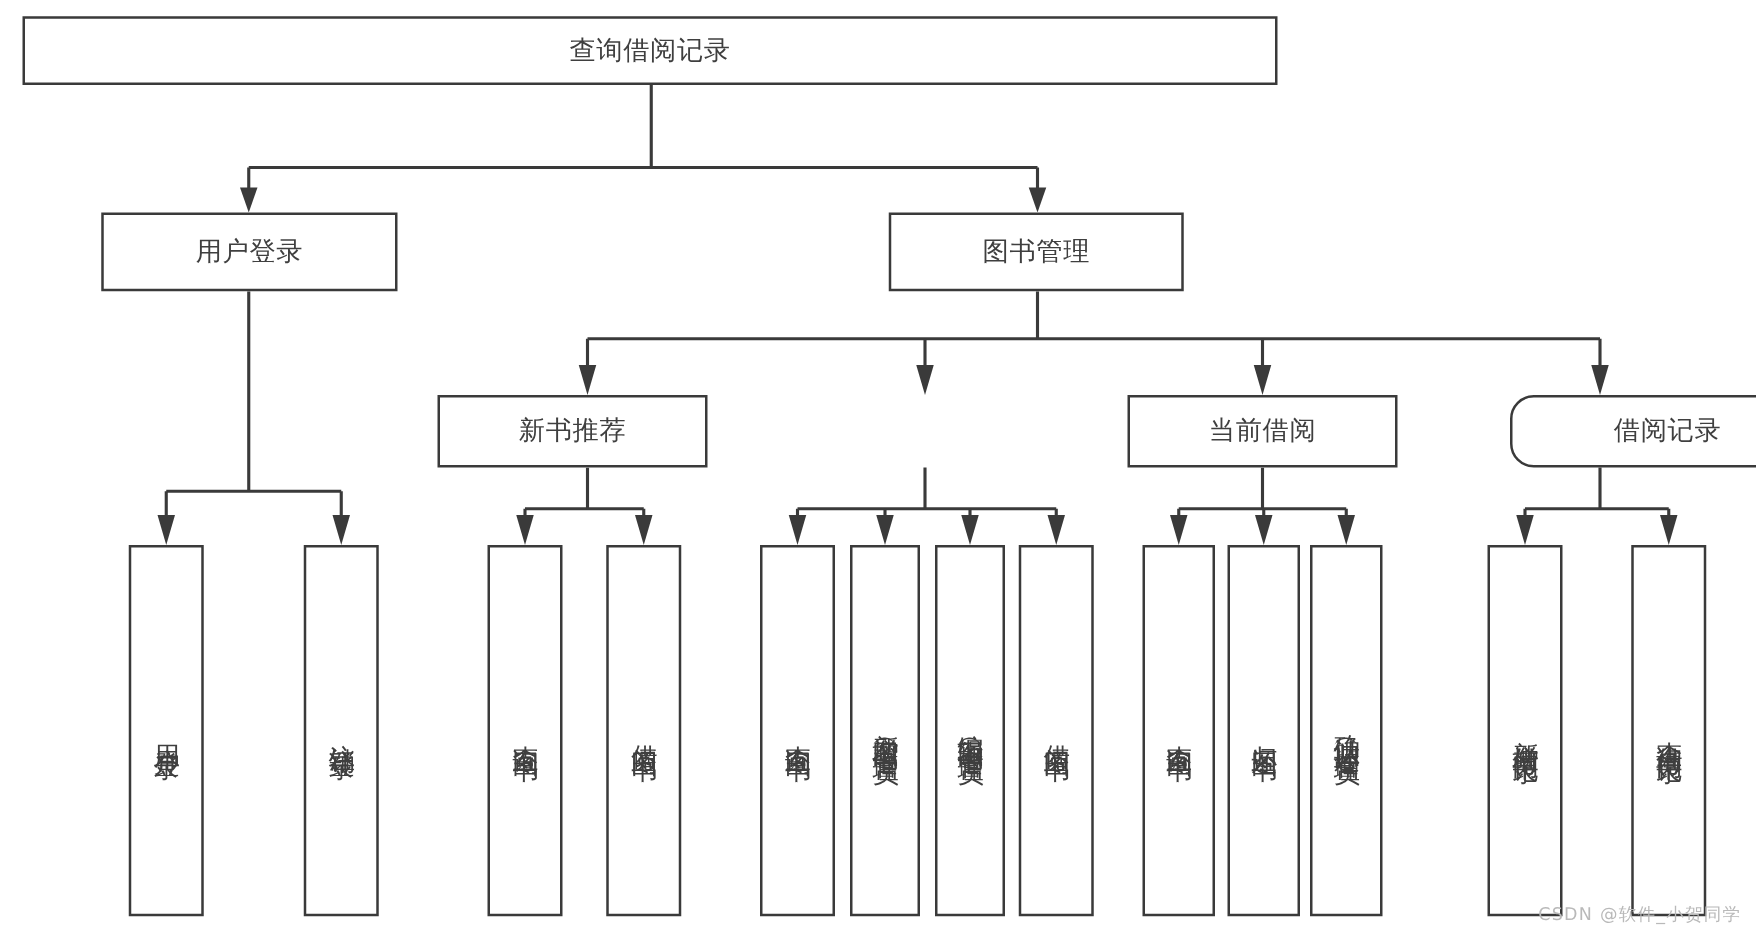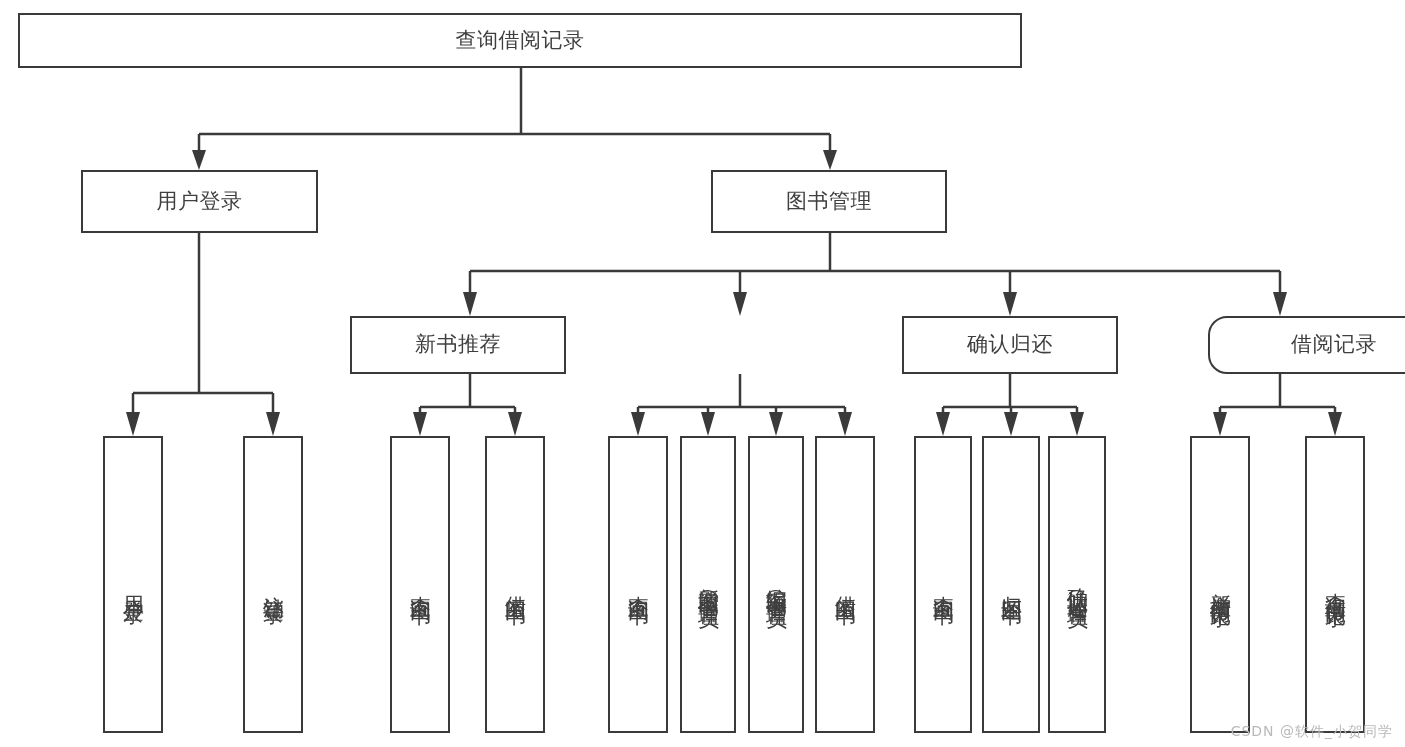--- a/index.html
+++ b/index.html
@@ -150,21 +150,21 @@
     <span>用户登录</span>
   </div>
   <div class="node h" style="left:711px;top:170px;width:236px;height:63px;">
     <span>图书管理</span>
   </div>
 
   <div class="node h" style="left:350px;top:316px;width:216px;height:58px;">
     <span>新书推荐</span>
   </div>
   <div class="node h" style="left:902px;top:316px;width:216px;height:58px;">
-    <span>确认归还</span>
+    <span>当前借阅</span>
   </div>
   <div class="node h" style="left:1208px;top:316px;width:252px;height:58px;border-radius:19px;">
     <span>借阅记录</span>
   </div>
 
   <div class="node leaf" style="left:103px;top:436px;width:60px;height:297px;">
     <span class="vtext">用户登录</span>
   </div>
   <div class="node leaf" style="left:243px;top:436px;width:60px;height:297px;">
     <span class="vtext">注销登录</span>

